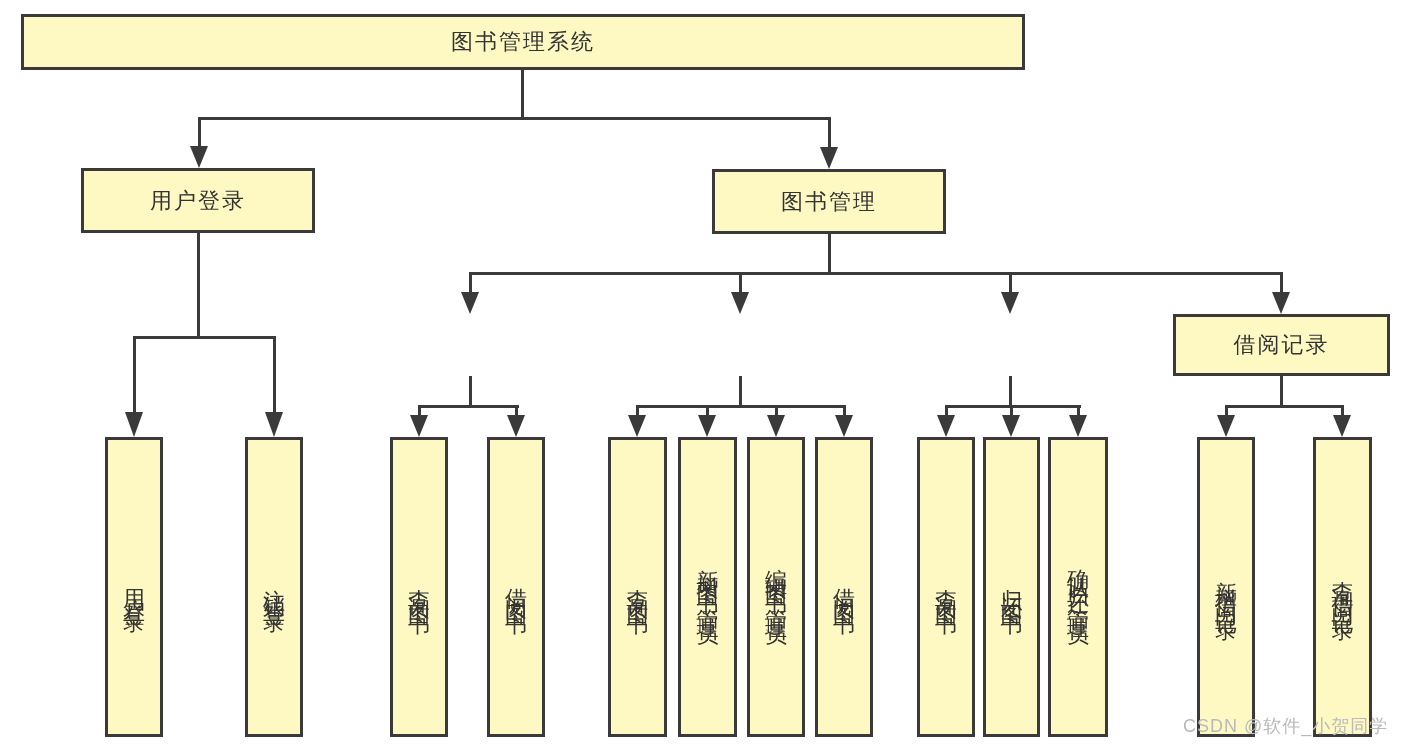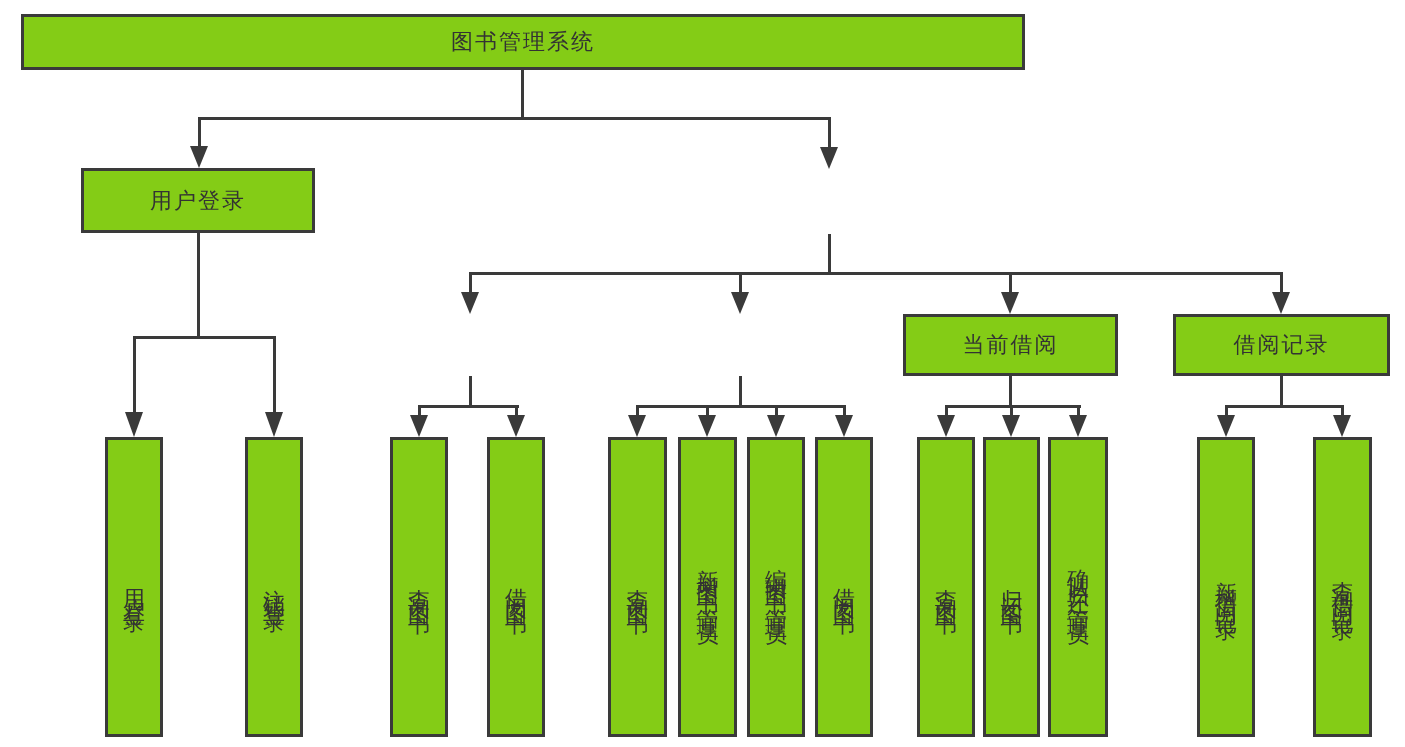--- a/index.html
+++ b/index.html
@@ -7,21 +7,21 @@
     position: relative;
     width: 1405px;
     height: 747px;
     background: var(--bg, #ffffff);
     font-family: "Liberation Sans", "DejaVu Sans", sans-serif;
     overflow: hidden;
   }
   .box {
     position: absolute;
     box-sizing: border-box;
-    background: #84cc16;
+    background: #fef9c3;
     border: 3px solid var(--line, #3a3a3a);
     display: flex;
     align-items: center;
     justify-content: center;
     color: var(--text, #333333);
     font-size: 22px;
     letter-spacing: 2px;
     white-space: nowrap;
     z-index: 2;
   }
@@ -71,42 +71,42 @@
   <div class="vline" style="left:521px;top:69px;height:49px;"></div>
   <div class="hline" style="left:198px;top:117px;width:633px;"></div>
   <div class="vline" style="left:198px;top:117px;height:30px;"></div>
   <div class="arrow" style="left:190px;top:146px;"></div>
   <div class="vline" style="left:828px;top:117px;height:31px;"></div>
   <div class="arrow" style="left:820px;top:147px;"></div>
 
   <div class="box" style="left:81px;top:168px;width:234px;height:65px;">
     <span>用户登录</span>
   </div>
+  <div class="box" style="left:712px;top:169px;width:234px;height:65px;">
+    <span>图书管理</span>
+  </div>
 
   <div class="vline" style="left:197px;top:233px;height:106px;"></div>
   <div class="hline" style="left:133px;top:336px;width:143px;"></div>
   <div class="vline" style="left:133px;top:336px;height:77px;"></div>
   <div class="arrow long" style="left:125px;top:412px;"></div>
   <div class="vline" style="left:273px;top:336px;height:77px;"></div>
   <div class="arrow long" style="left:265px;top:412px;"></div>
 
   <div class="vline" style="left:828px;top:234px;height:41px;"></div>
   <div class="hline" style="left:469px;top:272px;width:814px;"></div>
   <div class="vline" style="left:469px;top:272px;height:21px;"></div>
   <div class="arrow" style="left:461px;top:292px;"></div>
   <div class="vline" style="left:739px;top:272px;height:21px;"></div>
   <div class="arrow" style="left:731px;top:292px;"></div>
   <div class="vline" style="left:1009px;top:272px;height:21px;"></div>
   <div class="arrow" style="left:1001px;top:292px;"></div>
   <div class="vline" style="left:1280px;top:272px;height:21px;"></div>
   <div class="arrow" style="left:1272px;top:292px;"></div>
 
-  <div class="box" style="left:903px;top:314px;width:215px;height:62px;">
-    <span>当前借阅</span>
-  </div>
   <div class="box" style="left:1173px;top:314px;width:217px;height:62px;">
     <span>借阅记录</span>
   </div>
 
   <div class="vline" style="left:469px;top:376px;height:32px;"></div>
   <div class="hline" style="left:418px;top:405px;width:101px;"></div>
   <div class="vline" style="left:418px;top:405px;height:11px;"></div>
   <div class="arrow" style="left:410px;top:415px;"></div>
   <div class="vline" style="left:515px;top:405px;height:11px;"></div>
   <div class="arrow" style="left:507px;top:415px;"></div>
@@ -171,14 +171,15 @@
   <div class="box vert" style="left:1048px;top:437px;width:60px;height:300px;">
     <span>确认归还（管理员）</span>
   </div>
   <div class="box vert" style="left:1197px;top:437px;width:58px;height:300px;">
     <span>新增借阅记录</span>
   </div>
   <div class="box vert" style="left:1313px;top:437px;width:59px;height:300px;">
     <span>查询借阅记录</span>
   </div>
 
+  <div class="watermark">CSDN @软件_小贺同学</div>
 
 </div>
 
 </body></html>

